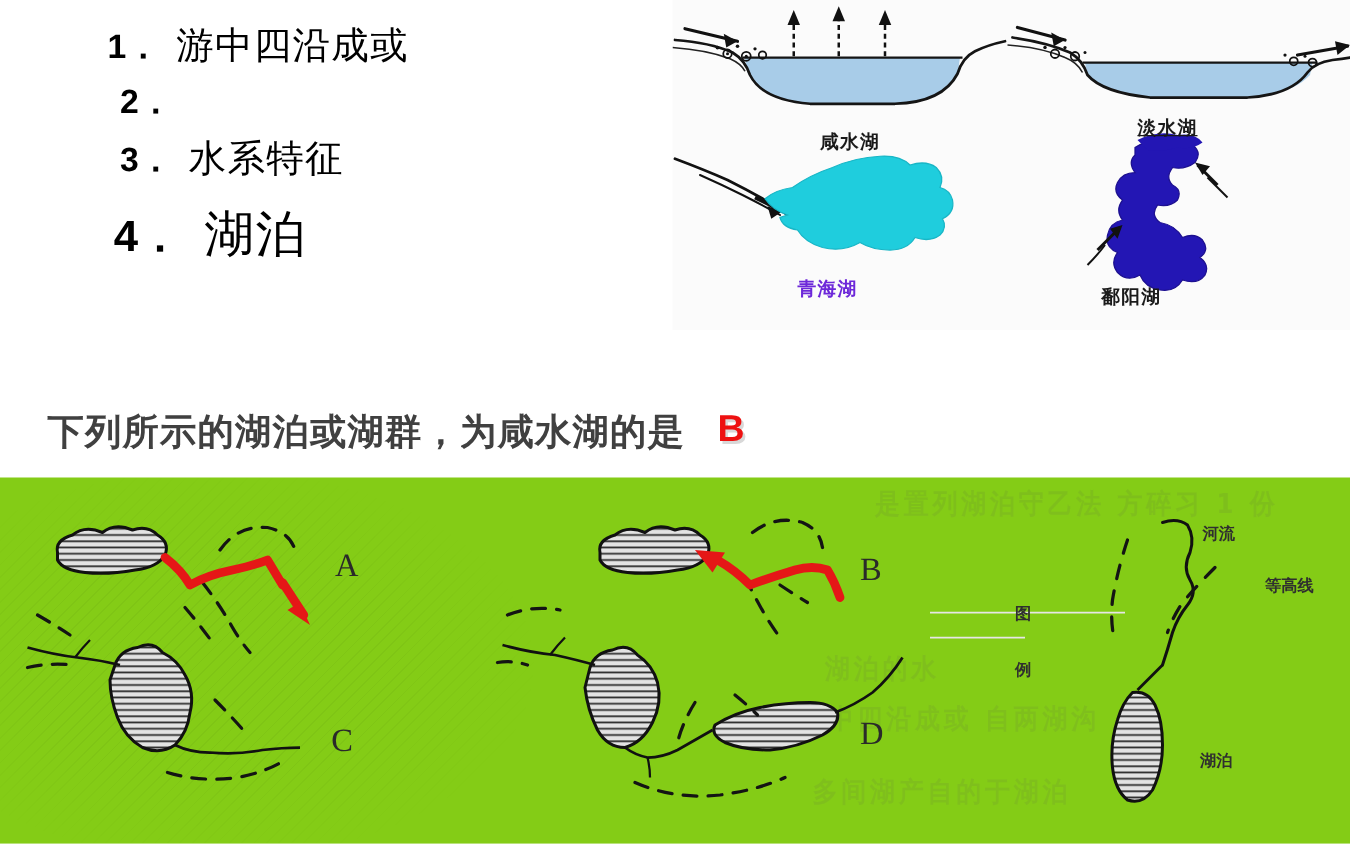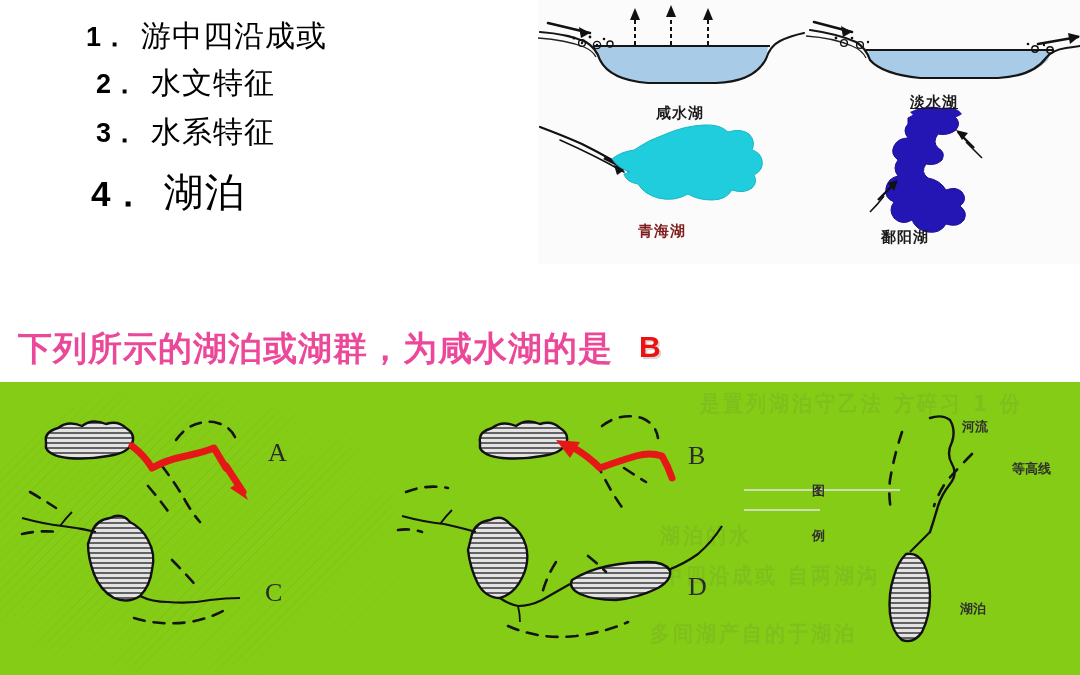--- a/index.html
+++ b/index.html
@@ -62,41 +62,42 @@
   #lake-diagram svg { display: block; }
   .diag-label {
     position: absolute;
     font-family: "DejaVu Sans", "Liberation Sans", sans-serif;
     font-size: 15px;
     font-weight: bold;
     color: #1a1a1a;
     letter-spacing: 1px;
     white-space: nowrap;
   }
-  .diag-label.gray { color: #7f1d1d; text-align: right; }
+  .diag-label.gray { color: #6d28d9; text-align: right; }
   #lbl-salt   { left: 118px; top: 104px; }
   #lbl-fresh  { left: 372px; top: 93px; text-decoration: underline; }
   #lbl-qinghai{ left: 100px; top: 222px; }
   #lbl-poyang { left: 343px; top: 228px; }
 
   
   #question-row {
     position: absolute;
     left: 18px;
     top: 326px;
     display: flex;
     align-items: center;
     white-space: nowrap;
   }
   #question-text {
     font-family: "DejaVu Sans", "Liberation Sans", sans-serif;
-    font-size: 34px;
+    font-size: 29px;
     font-weight: bold;
     letter-spacing: 1px;
-    color: #ec4899;
+    color: #404040;
+    margin-left: 20px;
   }
   #answer-mark {
     margin-left: 26px;
     font-family: "Liberation Sans", "DejaVu Sans", sans-serif;
     font-size: 30px;
     font-weight: bold;
     color: #ee1111;
     text-shadow: 2px 2px 0 #d8d8d8;
     line-height: 1;
     position: relative;
@@ -174,21 +175,20 @@
 
 <div id="outline-list">
 
   <div class="outline-item lvl-a i1">
     <span class="num">1．</span>
     <span class="txt">游中四沿成或</span>
   </div>
 
   <div class="outline-item lvl-a i2">
     <span class="num">2．</span>
-    <span class="txt">水文特征</span>
   </div>
 
   <div class="outline-item lvl-a i3">
     <span class="num">3．</span>
     <span class="txt">水系特征</span>
   </div>
 
   <div class="outline-item lvl-big">
     <span class="num">4．</span>
     <span class="txt">湖泊</span>

